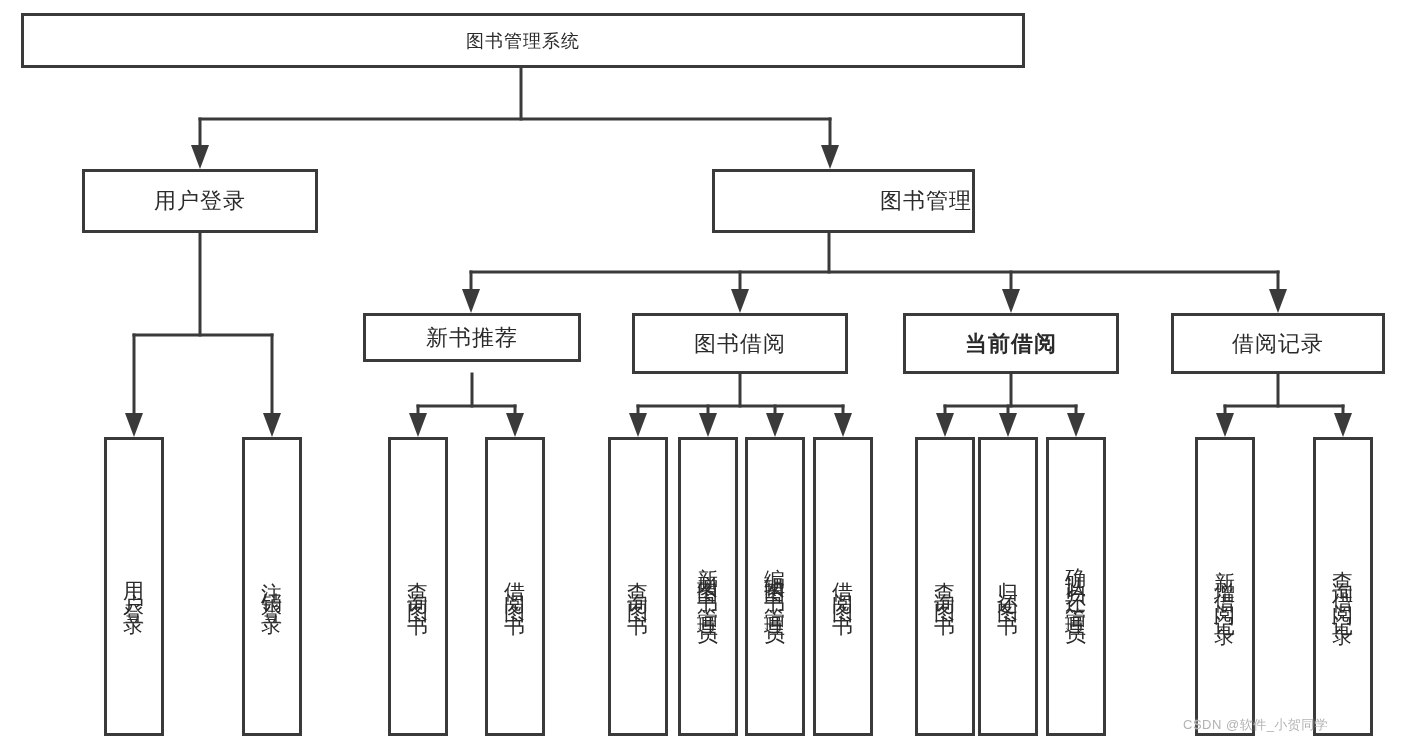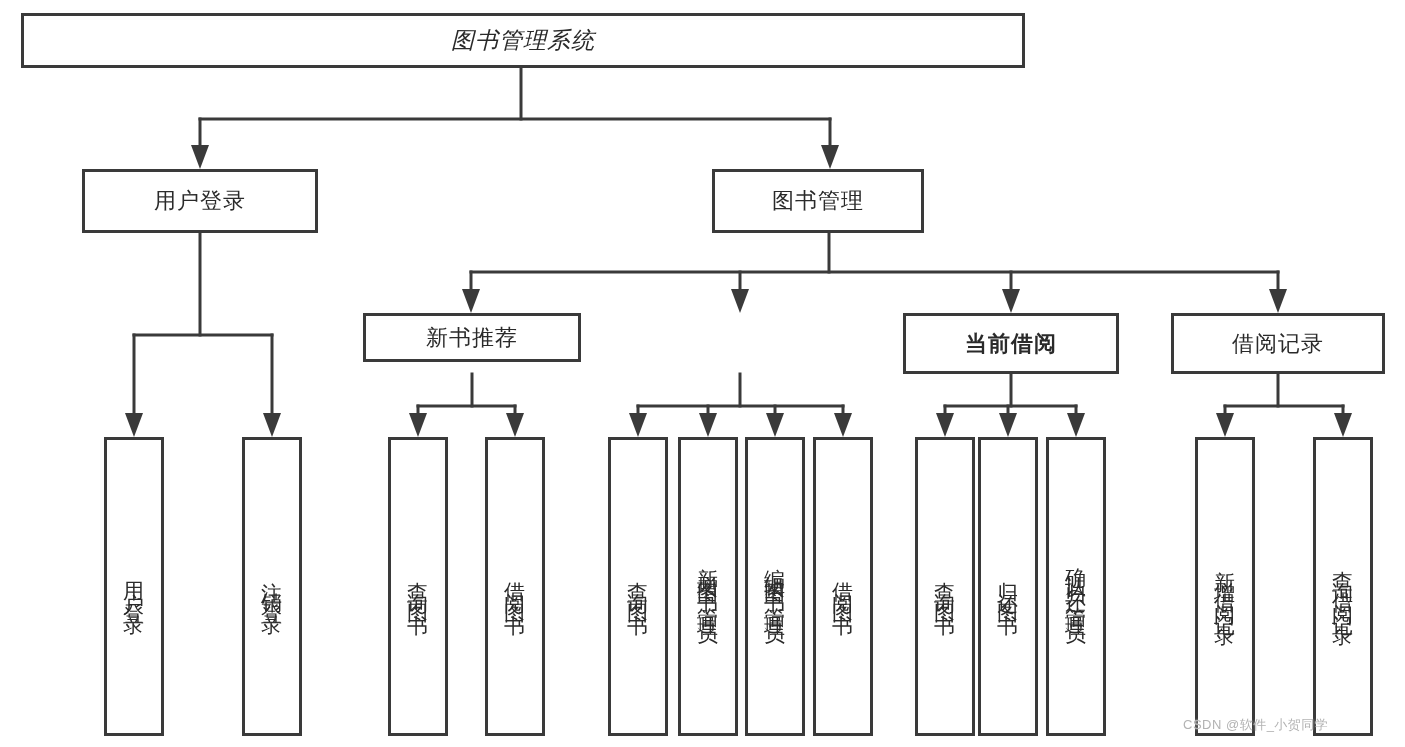--- a/index.html
+++ b/index.html
@@ -25,21 +25,21 @@
     background:#fff;
     border:3px solid var(--line);
     display:flex;
     align-items:center;
     justify-content:center;
     color:var(--text);
     font-size:22px;
     letter-spacing:1px;
     white-space:nowrap;
   }
-  .box.root{font-size:23px;font-style:italic;}
+  .box.root{font-size:18px;}
   .vbox{
     position:absolute;
     box-sizing:border-box;
     background:#fff;
     border:3px solid var(--line);
     display:flex;
     align-items:center;
     justify-content:center;
     color:var(--text);
   }
@@ -129,27 +129,30 @@
     <polygon points="1334,413 1352,413 1343,437"></polygon>
   </svg>
 
   <div class="box root" style="left:21px;top:13px;width:1004px;height:55px;">
     <span>图书管理系统</span>
   </div>
 
   <div class="box" style="left:82px;top:169px;width:236px;height:64px;">
     <span>用户登录</span>
   </div>
-  <div class="box" style="left:712px;top:169px;width:212px;height:64px;">
+  <div class="box" style="left:712px;top:169px;width:263px;height:64px;justify-content:flex-end;">
     <span>图书管理</span>
   </div>
 
   <div class="box" style="left:363px;top:313px;width:218px;height:49px;">
     <span>新书推荐</span>
   </div>
+  <div class="box" style="left:632px;top:313px;width:216px;height:61px;">
+    <span>图书借阅</span>
+  </div>
   <div class="box" style="left:903px;top:313px;width:216px;height:61px;font-weight:bold;">
     <span>当前借阅</span>
   </div>
   <div class="box" style="left:1171px;top:313px;width:214px;height:61px;">
     <span>借阅记录</span>
   </div>
 
   <div class="vbox" style="left:104px;top:437px;width:60px;height:299px;">
     <span class="vtext">用户登录</span>
   </div>

